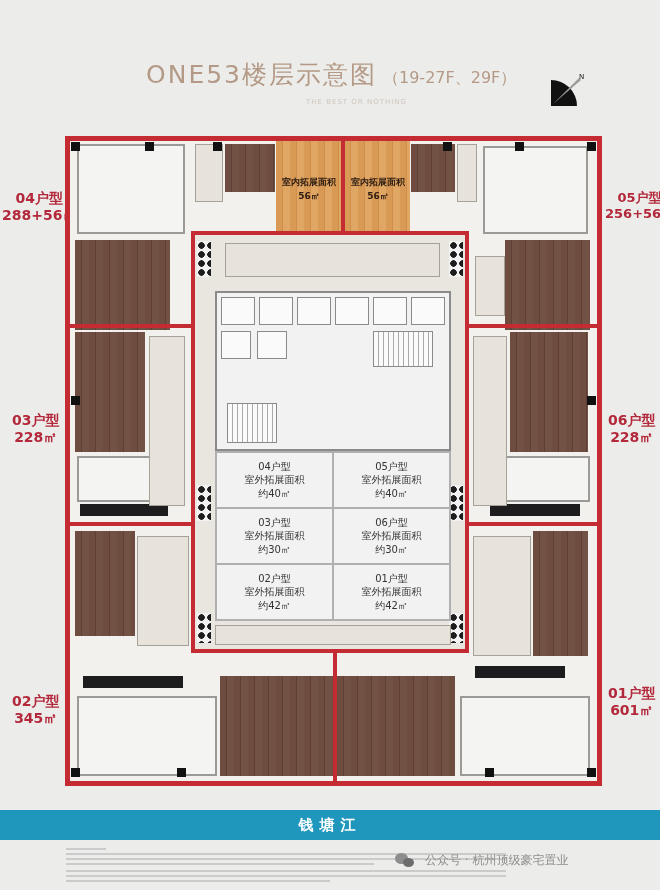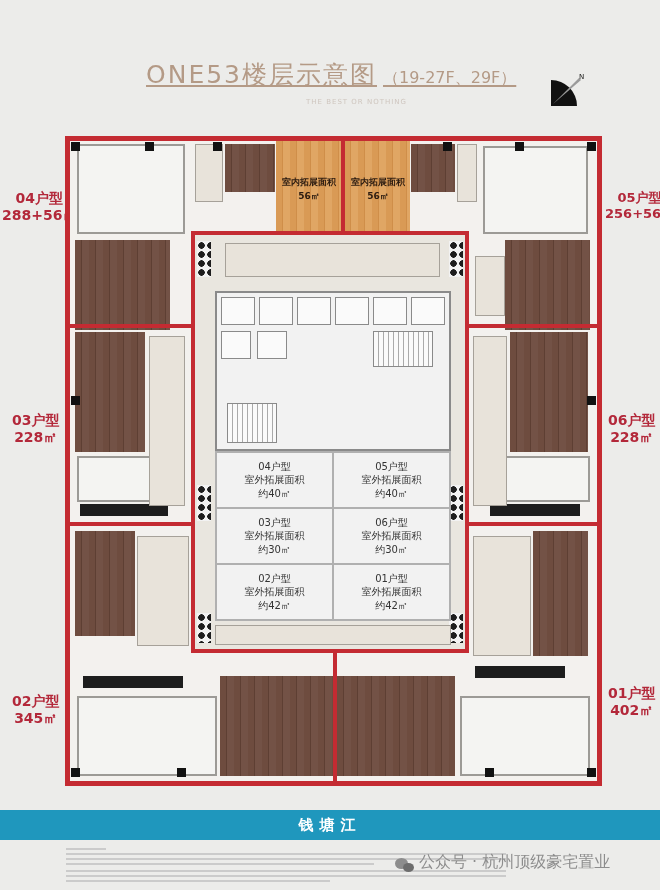--- a/index.html
+++ b/index.html
@@ -1,19 +1,19 @@
 <!DOCTYPE html>
 <html><head>
 <meta charset="utf-8">
 <style>
   * { box-sizing: border-box; margin: 0; padding: 0; }
   html, body { width: 660px; height: 890px; overflow: hidden; }
   body { background: #ececea; font-family: "DejaVu Sans", sans-serif; position: relative; }
 
-  .title { position: absolute; left: 146px; top: 58px; color: #b49a86; font-size: 25px; letter-spacing: 2px; white-space: nowrap; text-decoration: underline; }
+  .title { position: absolute; left: 146px; top: 58px; color: #b49a86; font-size: 25px; letter-spacing: 2px; white-space: nowrap; }
   .title .sub { font-size: 16px; letter-spacing: 0; margin-left: 6px; }
   .tagline { position: absolute; left: 287px; top: 98px; color: #cfc6bf; font-size: 7px; letter-spacing: 1px; margin-left: 19px; }
   .compass { position: absolute; left: 549px; top: 72px; width: 36px; height: 36px; }
 
   .plan { position: absolute; left: 65px; top: 136px; width: 537px; height: 650px; }
   .outer { position: absolute; inset: 0; border: 5px solid #c42b32; background: #f3f1ee; }
 
   .unit-label { position: absolute; color: #b3283a; font-weight: bold; text-align: center; line-height: 1.2; font-size: 14px; white-space: nowrap; }
 
   .room { position: absolute; }
@@ -33,21 +33,21 @@
   .core-room { position: absolute; border: 1px solid #8a8a8a; background: #fafafa; font-size: 3px; color: #666; }
   .terrace-grid { position: absolute; left: 20px; top: 216px; width: 236px; height: 170px; background: #f2f2f2; border: 1px solid #b0b0b0; }
   .terrace { position: absolute; width: 50%; height: 33.33%; border: 1px solid #b0b0b0; display: flex; flex-direction: column; align-items: center; justify-content: center; font-size: 10px; color: #333; line-height: 1.35; text-align: center; }
 
   .inner-label { position: absolute; color: #2b1b10; font-size: 9px; font-weight: bold; text-align: center; line-height: 1.5; }
 
   .river { position: absolute; left: 0; top: 810px; width: 660px; height: 30px; background: #1f97bd; color: #fff; font-weight: bold; font-size: 15px; letter-spacing: 6px; display: flex; align-items: center; justify-content: center; }
 
   .notes { position: absolute; left: 66px; top: 848px; width: 440px; }
   .note-line { height: 2px; background: #cbcbcb; margin-bottom: 3px; }
-  .watermark { position: absolute; left: 395px; top: 852px; color: #8d8d8d; font-size: 16px; white-space: nowrap; display: flex; align-items: flex-end; gap: 4px; }
+  .watermark { position: absolute; left: 395px; top: 852px; color: #8d8d8d; font-size: 12px; white-space: nowrap; display: flex; align-items: flex-start; gap: 10px; }
   .wm-icon { width: 20px; height: 16px; position: relative; }
   .wm-icon::before, .wm-icon::after { content: ""; position: absolute; border-radius: 50%; background: #8d8d8d; }
   .wm-icon::before { width: 13px; height: 11px; left: 0; top: 1px; }
   .wm-icon::after { width: 11px; height: 9px; left: 8px; top: 6px; background: #6d6d6d; }
 </style>
 </head>
 <body>
 
 <div class="title">
   <span>ONE53楼层示意图</span><span class="sub">（19-27F、29F）</span>
@@ -74,21 +74,21 @@
 <div class="unit-label" style="left:608px; top:412px;">
   <div>06户型</div>
   <div>228㎡</div>
 </div>
 <div class="unit-label" style="left:12px; top:693px;">
   <div>02户型</div>
   <div>345㎡</div>
 </div>
 <div class="unit-label" style="left:608px; top:685px;">
   <div>01户型</div>
-  <div>402㎡</div>
+  <div>601㎡</div>
 </div>
 
 <div class="plan">
   <div class="outer"></div>
 
   <div class="room marble" style="left:12px; top:8px; width:108px; height:90px;"></div>
   <div class="room wood" style="left:10px; top:104px; width:95px; height:90px;"></div>
   <div class="room pale" style="left:130px; top:8px; width:28px; height:58px;"></div>
   <div class="room wood" style="left:160px; top:8px; width:50px; height:48px;"></div>
   <div class="room pale" style="left:132px; top:104px; width:40px; height:48px;"></div>

